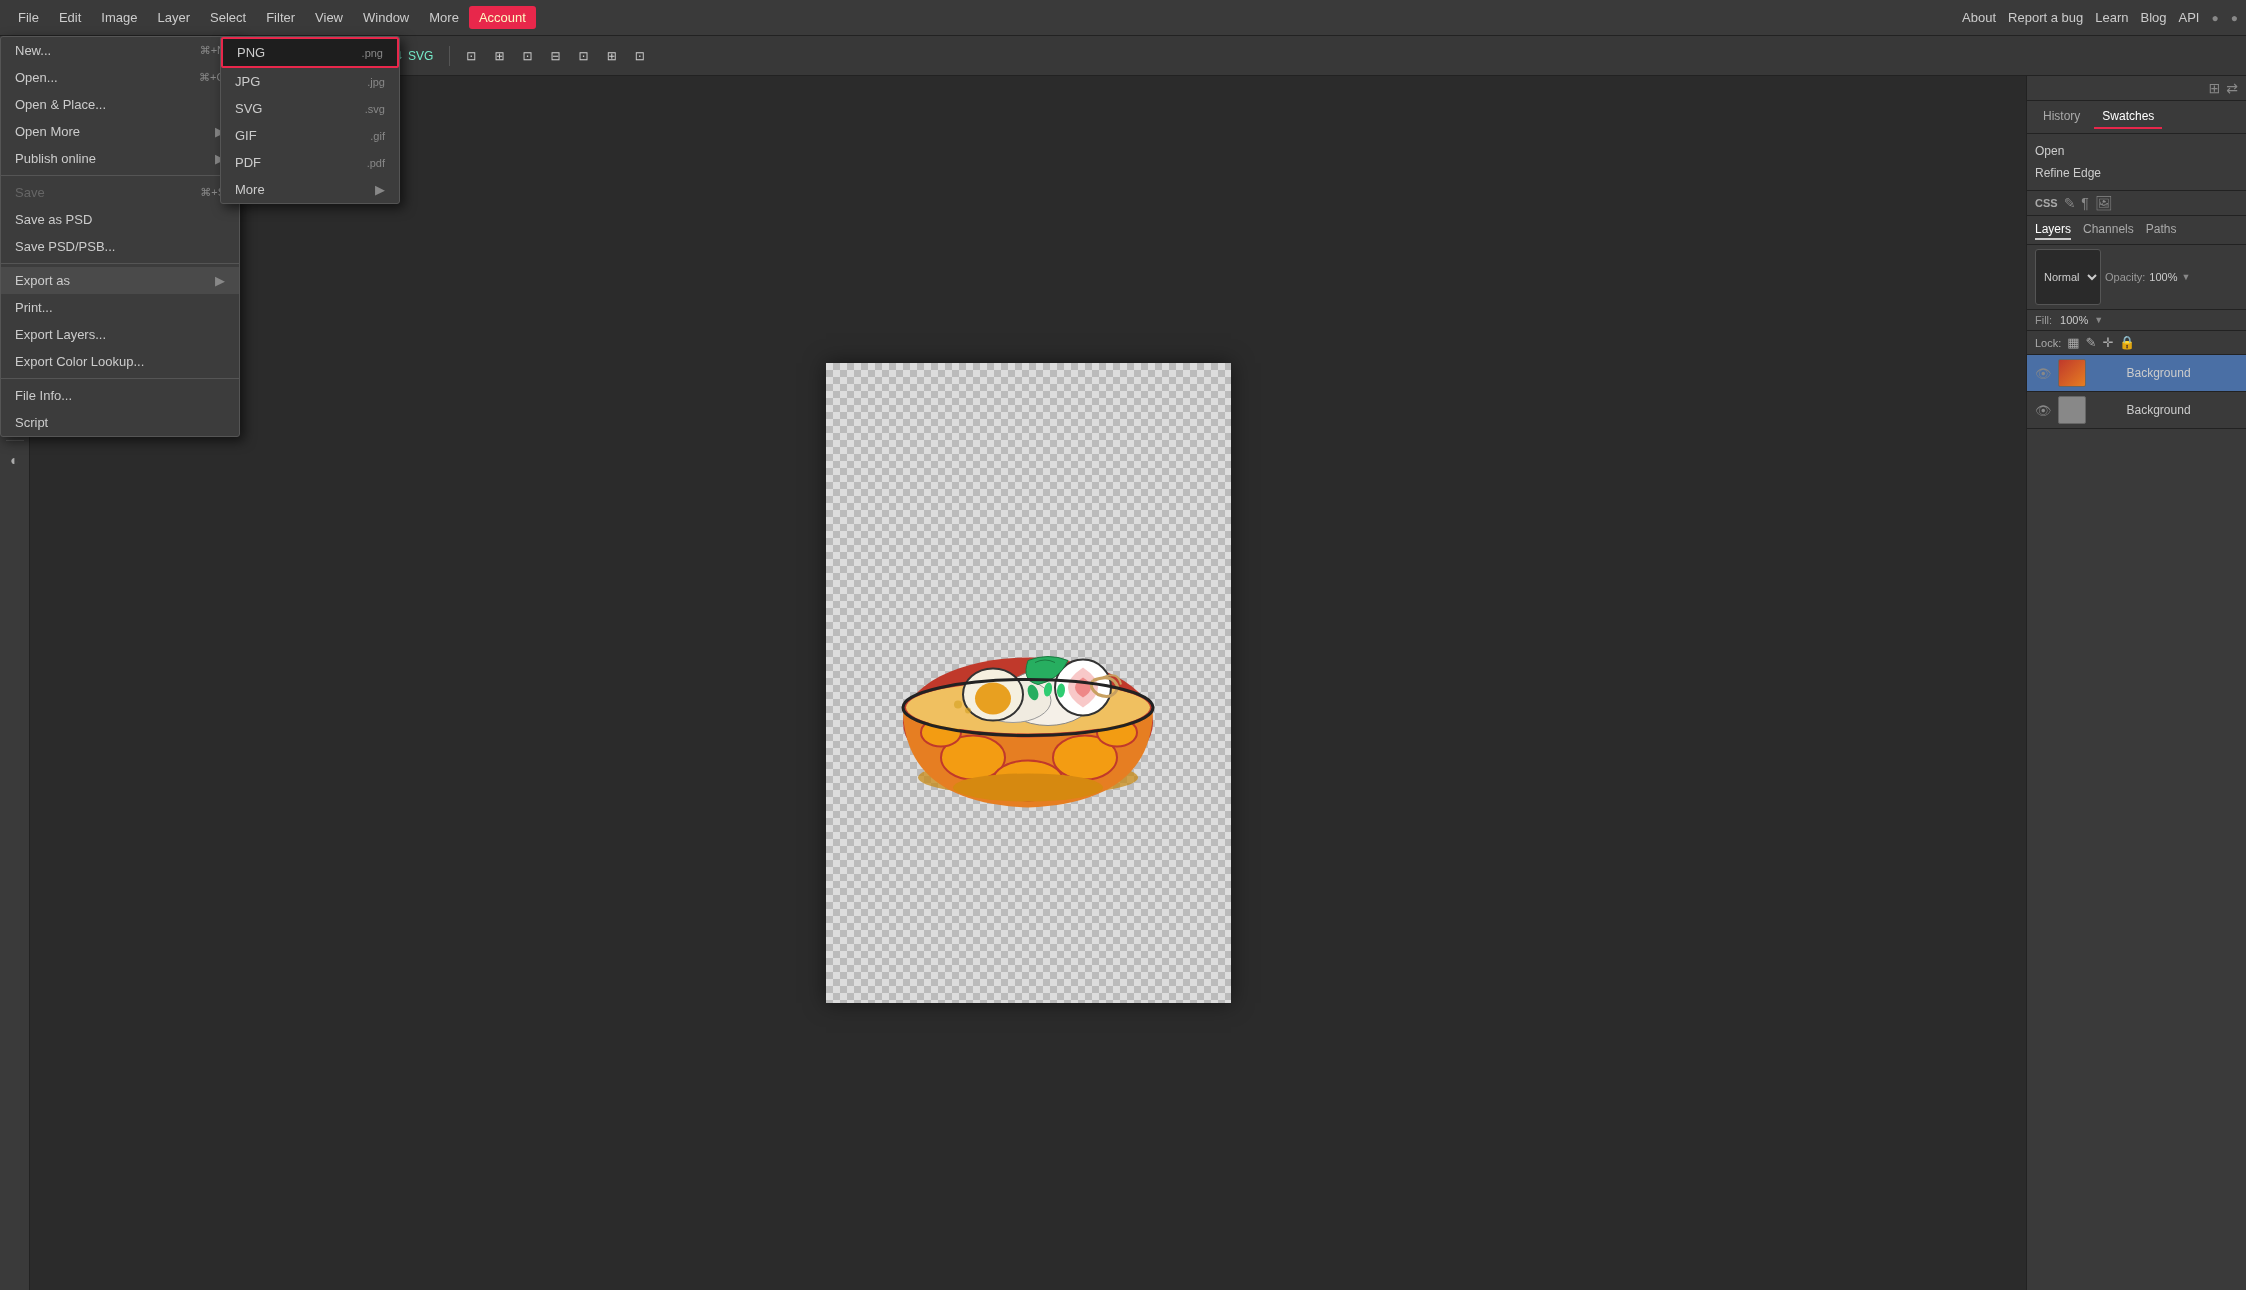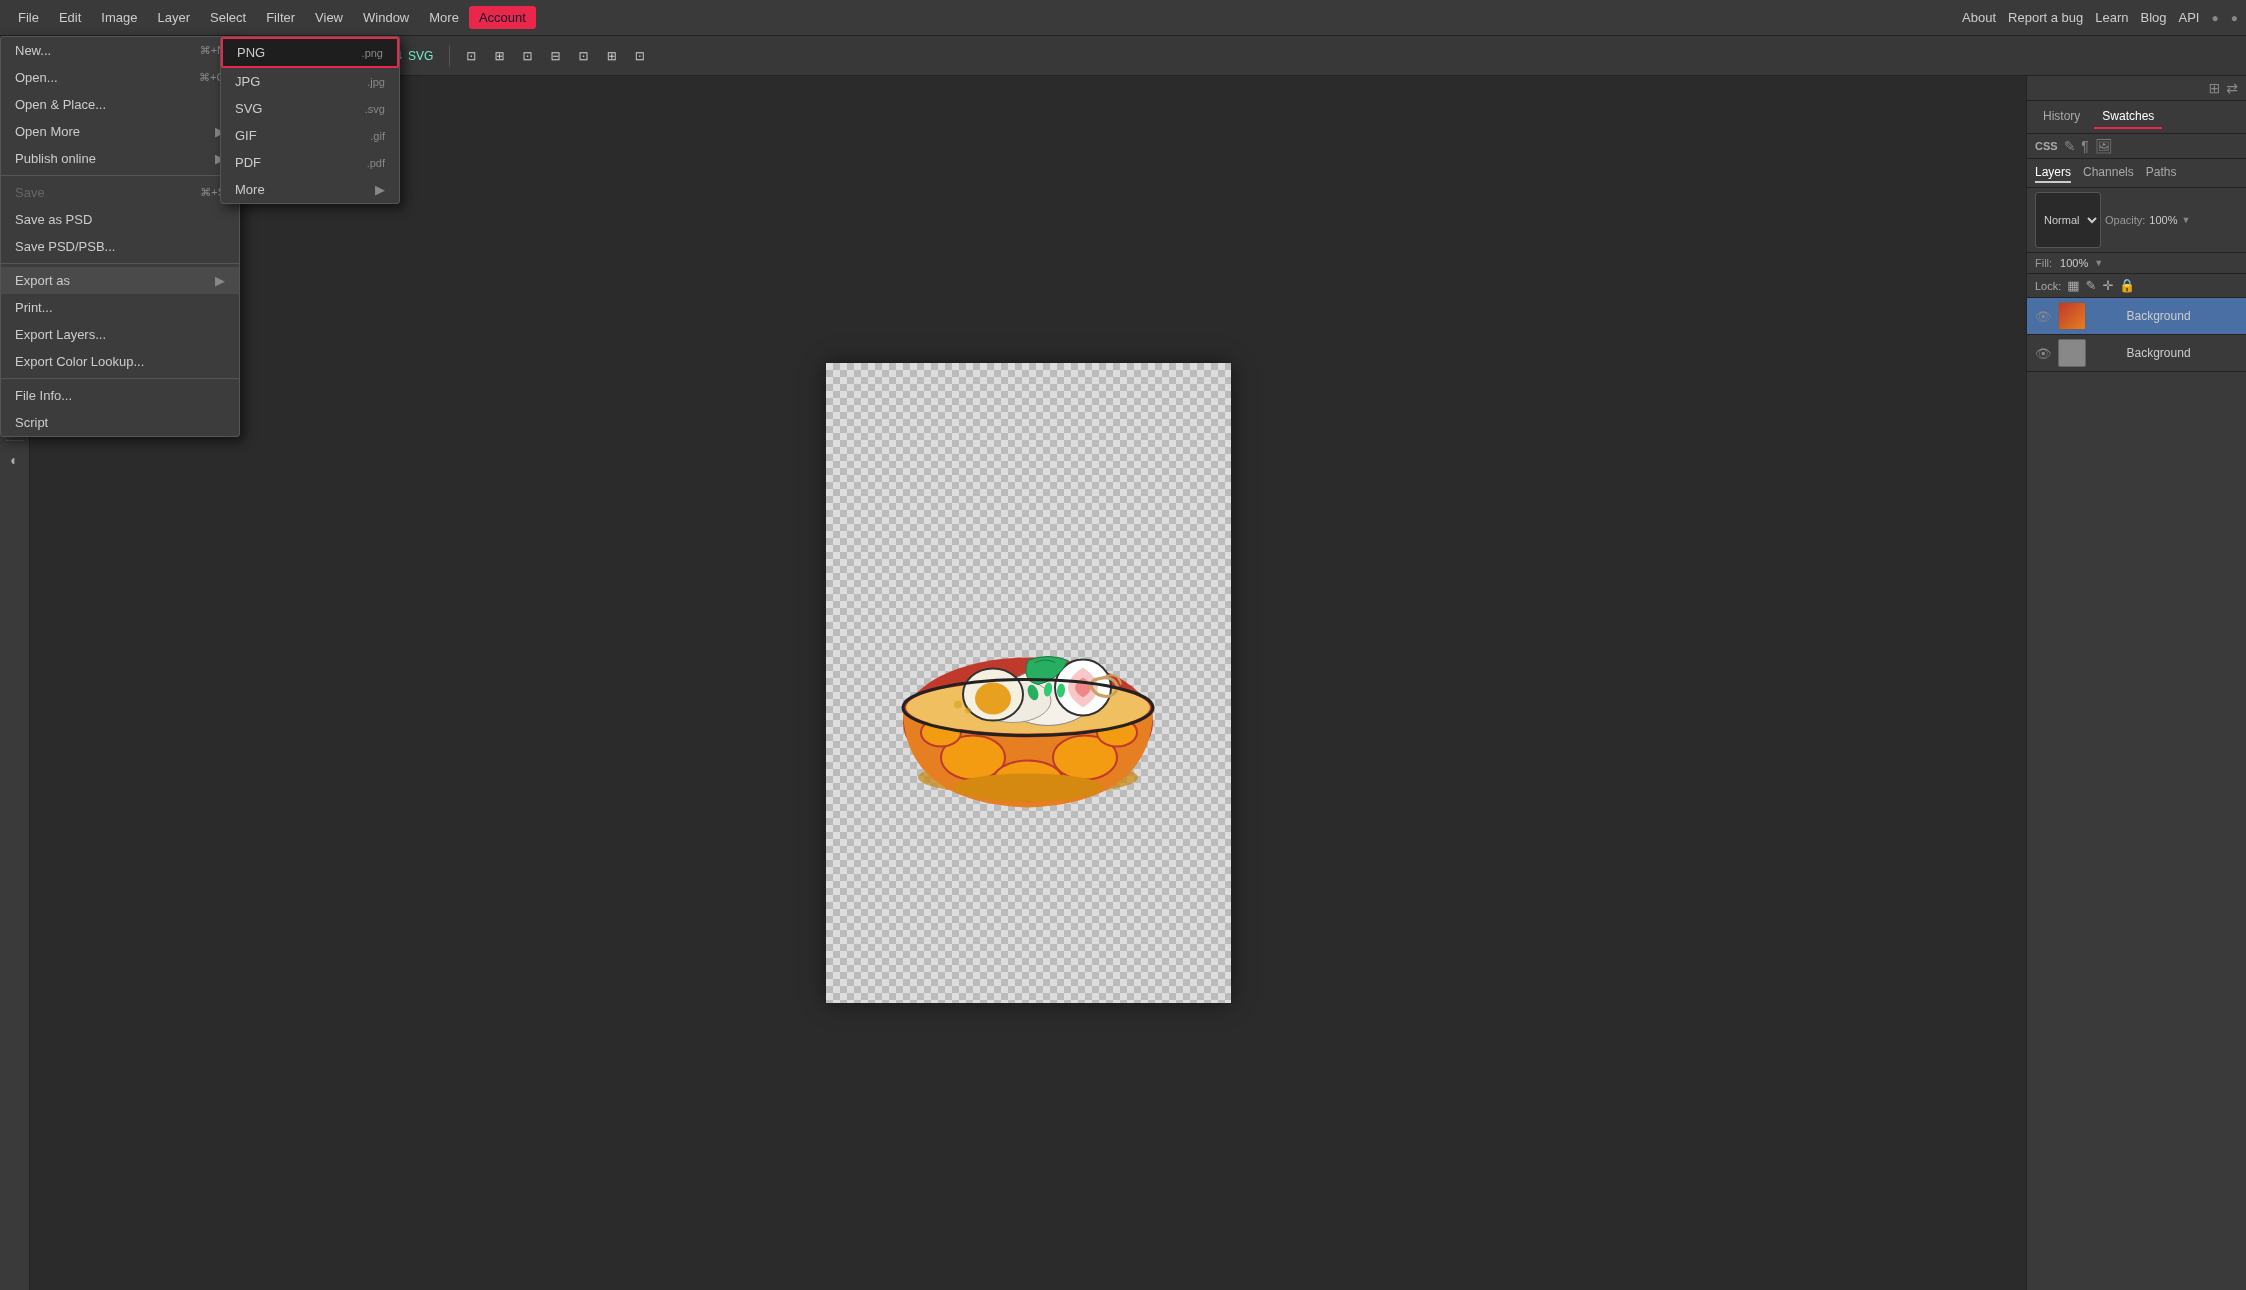--- a/index.html
+++ b/index.html
@@ -26,21 +26,21 @@
       z-index: 100;
       border-bottom: 1px solid #222;
     }
     .menu-item {
       padding: 4px 10px;
       color: #ccc;
       cursor: pointer;
       font-size: 13px;
       border-radius: 3px;
     }
-    .menu-item.active { background: #e8274b; color: #0f172a; }
+    .menu-item.active { background: #e8274b; color: #fef9c3; }
     .menu-spacer { flex: 1; }
     .menu-right {
       display: flex;
       align-items: center;
       gap: 12px;
     }
     .menu-right-item {
       color: #ccc;
       cursor: pointer;
       font-size: 13px;
@@ -490,20 +490,24 @@
   <div class="rp-icons" style="border-bottom:1px solid #222; justify-content:flex-end;">
     <span class="rp-icon">⊞</span>
     <span class="rp-icon">⇄</span>
   </div>
 
   <div class="right-panel-top">
     <div class="panel-tab">History</div>
     <div class="panel-tab active">Swatches</div>
   </div>
 
+  <div class="right-panel-section">
+    <div class="fm-item" style="padding:4px 0;font-size:12px;">Open</div>
+    <div class="fm-item" style="padding:4px 0;font-size:12px;">Refine Edge</div>
+  </div>
 
   <div class="rp-icons" style="border-bottom:1px solid #222;">
     <span class="rp-icon" style="font-size:11px;font-weight:bold;color:#aaa;">CSS</span>
     <span class="rp-icon">✎</span>
     <span class="rp-icon">¶</span>
     <span class="rp-icon">🖼</span>
   </div>
 
   <div class="layers-header">
     <div class="layers-tabs">

